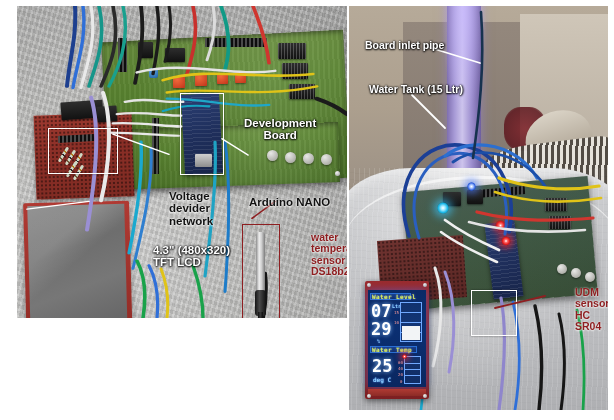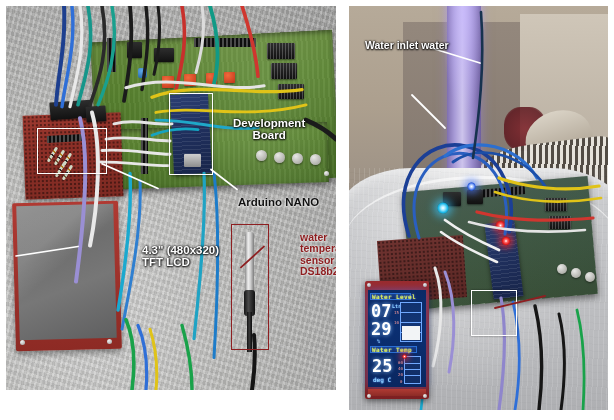--- a/index.html
+++ b/index.html
@@ -1,21 +1,21 @@
 <!DOCTYPE html>
 <html><head>
 <meta charset="utf-8">
 <style>
   html,body{margin:0;padding:0;background:#ffffff;}
   body{width:614px;height:420px;font-family:"Liberation Sans",sans-serif;overflow:hidden;}
   .figure{position:relative;width:614px;height:420px;background:#ffffff;}
 
   
   .panel{position:absolute;overflow:hidden;}
-  #panel-left{left:6px;top:6px;width:330px;height:384px;}
+  #panel-left{left:17px;top:6px;width:330px;height:312px;}
   #panel-right{left:349px;top:6px;width:259px;height:404px;}
 
   .photo-bg{position:absolute;inset:0;}
 
   
   .bench{
     background:
       repeating-linear-gradient(105deg, rgba(255,255,255,.14) 0 2px, rgba(0,0,0,.05) 2px 5px),
       repeating-linear-gradient(18deg, rgba(255,255,255,.10) 0 3px, rgba(0,0,0,.045) 3px 7px),
       radial-gradient(ellipse at 25% 78%, #d2d2d1 0%, #b9b9b7 46%, #a9a9a8 78%, #9d9d9c 100%);
@@ -264,20 +264,23 @@
         <path d="M152 192 L96 166" stroke="#ffffff" stroke-width="1.8"></path>
         <path d="M231 193 L205 172" stroke="#ffffff" stroke-width="1.8"></path>
         <path d="M258 253 L235 275" stroke="#8e1f21" stroke-width="1.8"></path>
         <path d="M10 263 L72 253" stroke="#ffffff" stroke-width="1.8"></path>
       </g>
     </svg>
 
     <div class="ann ann-white" style="left:227px;top:111px;font-size:11.5px;text-align:center;">Development
 Board</div>
 
+    <div class="ann ann-dark" style="left:152px;top:184px;font-size:11.5px;">Voltage
+devider
+network</div>
 
     <div class="ann ann-dark" style="left:232px;top:190px;font-size:11.5px;">Arduino NANO</div>
 
     <div class="ann ann-white" style="left:136px;top:238px;font-size:11.5px;">4.3" (480x320)
 TFT LCD</div>
 
     <div class="ann ann-red" style="left:266px;top:226px;font-size:10.5px;">water
 temperature
 sensor
 DS18b20</div>
@@ -390,18 +393,21 @@
     <div class="box-white" style="left:122px;top:284px;width:46px;height:46px;"></div>
 
     <svg class="leaders" viewBox="0 0 259 404" preserveAspectRatio="none">
       <g stroke-linecap="round" fill="none">
         <path d="M79 41 L131 57" stroke="#ffffff" stroke-width="1.8"></path>
         <path d="M63 89 L96 122" stroke="#ffffff" stroke-width="1.8"></path>
         <path d="M196 290 L146 302" stroke="#8e1f21" stroke-width="1.8"></path>
       </g>
     </svg>
 
-    <div class="ann ann-white" style="left:16px;top:34px;font-size:10.5px;">Water inlet water</div>
-
-
+    <div class="ann ann-white" style="left:16px;top:34px;font-size:10.5px;">Board inlet pipe</div>
+
+    <div class="ann ann-white" style="left:20px;top:78px;font-size:10.5px;">Water Tank (15 Ltr)</div>
+
+    <div class="ann ann-red" style="left:198px;top:281px;font-size:10.5px;">UDM sensor
+HC SR04</div>
   </div>
 
 </div>
 
 </body></html>

